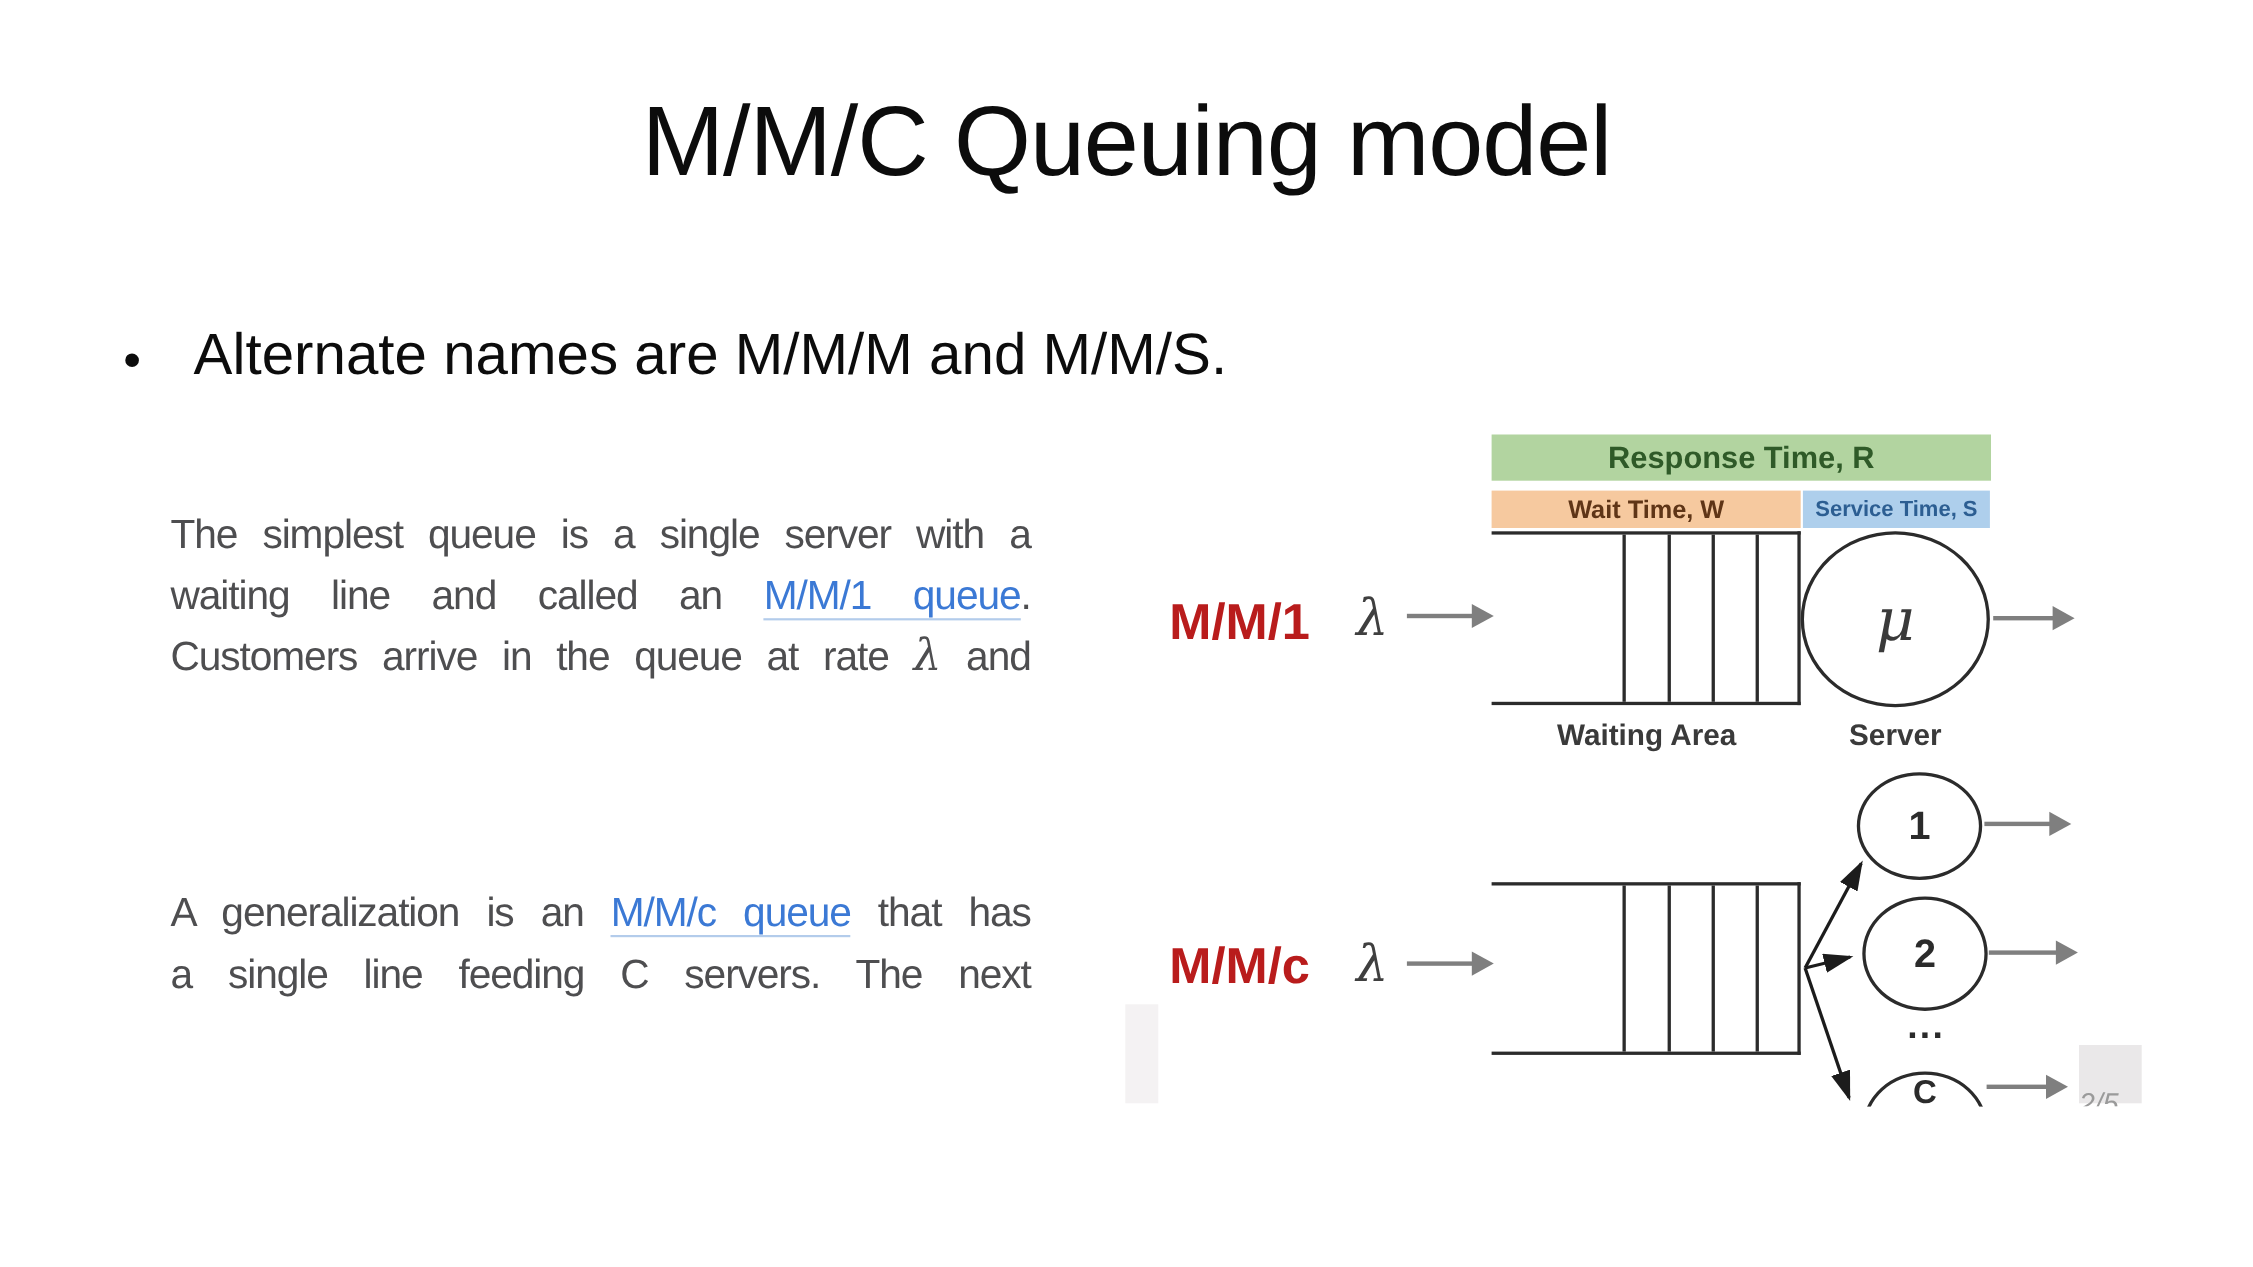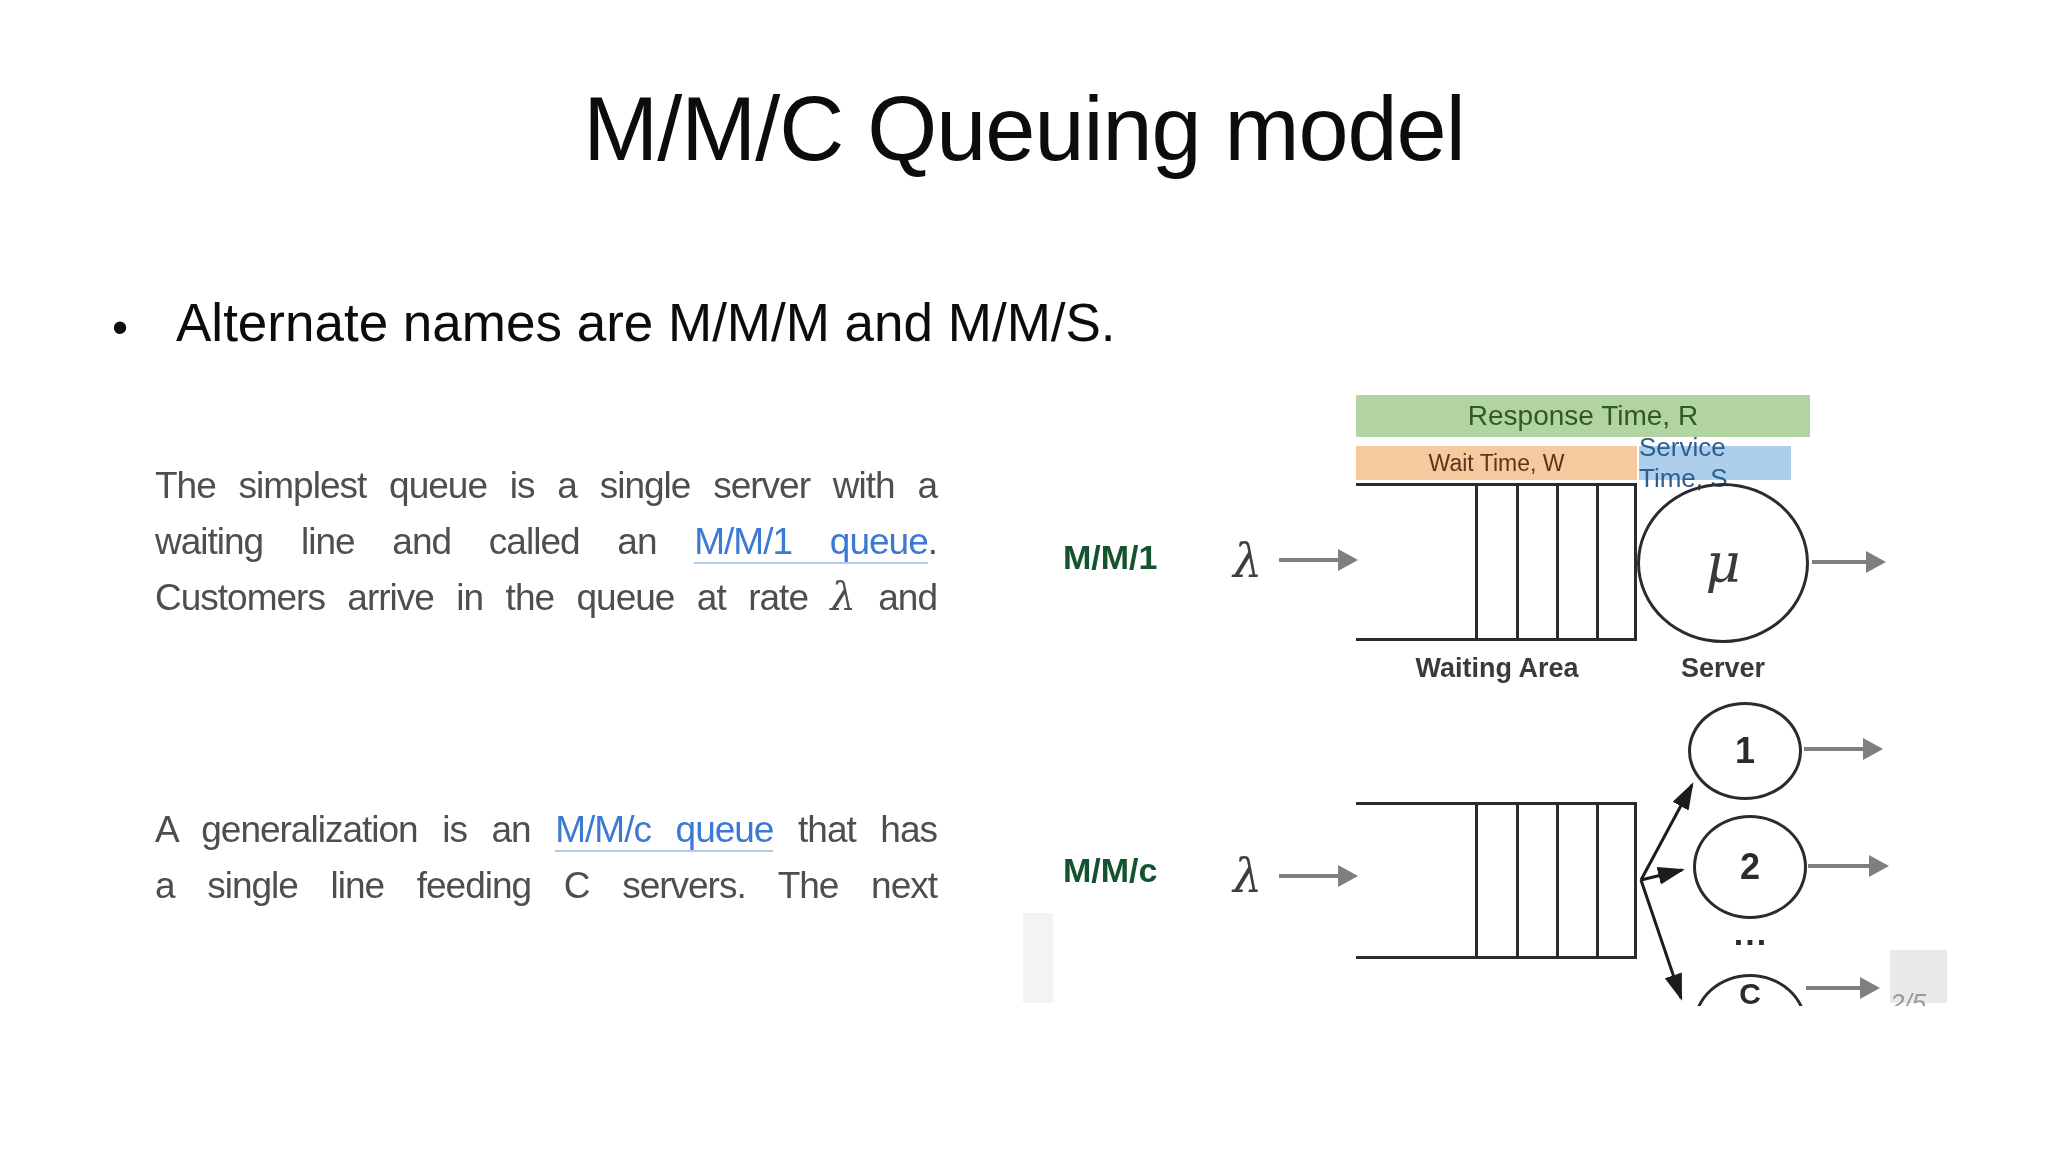--- a/index.html
+++ b/index.html
@@ -12,41 +12,41 @@
   .title{left:0;right:0;top:78px;text-align:center;font-size:90px;letter-spacing:-1px;color:#0c0c0c;}
   .bullet-dot{left:112px;top:300px;font-size:46px;color:#0c0c0c;}
   .bullet-text{left:176px;top:292px;font-size:53px;color:#0c0c0c;}
   
   .textblock{left:155px;width:782px;color:#4e4e50;font-size:37px;letter-spacing:-1px;}
   .tline{display:block;width:782px;line-height:55.5px;text-align:justify;text-align-last:justify;white-space:normal;}
   .tline.last{text-align-last:left;}
   .qlink{color:#3b79d5;text-decoration:none;border-bottom:2px solid #b3cceb;cursor:pointer;}
   .math{font-family:"DejaVu Serif",serif;font-style:italic;letter-spacing:0;font-size:40px;}
   
-  .bar{display:flex;align-items:center;justify-content:center;font-weight:normal;}
+  .bar{display:flex;align-items:center;justify-content:center;font-weight:bold;}
   .bar-green{left:1356px;top:395px;width:454px;height:42px;font-size:28px;}
   .bar-orange{left:1356px;top:446px;width:281px;height:34px;font-size:23px;text-align:right;}
-  .bar-blue{left:1639px;top:446px;width:152px;height:34px;font-size:26px;}
+  .bar-blue{left:1639px;top:446px;width:170px;height:34px;font-size:20px;}
   
   .qbox{width:281px;height:158px;border-top:3px solid #2b2b2b;border-bottom:3px solid #2b2b2b;border-right:3px solid #2b2b2b;box-sizing:border-box;}
   .qbox1{left:1356px;top:483px;}
   .qbox2{left:1356px;top:802px;height:157px;}
   .slot{position:absolute;top:0;bottom:0;width:2.5px;background:#2b2b2b;}
   
   .circle{border:3px solid #2b2b2b;border-radius:50%;box-sizing:border-box;display:flex;align-items:center;justify-content:center;background:transparent;}
   .server-big{left:1637px;top:483px;width:172px;height:160px;}
   .mu{font-family:"DejaVu Serif",serif;font-style:italic;font-size:54px;color:#3a3a3a;}
   .c1{left:1688px;top:702px;width:114px;height:98px;}
   .c2{left:1693px;top:815px;width:114px;height:104px;}
   .cC{left:1693px;top:974px;width:114px;height:104px;}
   .circle-num{font-size:36px;font-weight:600;color:#2b2b2b;}
   .cC-label{left:1728px;top:977px;width:44px;text-align:center;font-size:30px;font-weight:bold;color:#2b2b2b;z-index:3;}
   .ellipsis{left:1716px;top:914px;width:70px;text-align:center;font-size:34px;font-weight:bold;letter-spacing:2px;color:#2b2b2b;}
   
-  .rowlabel{font-size:34px;font-weight:600;color:#14532d;letter-spacing:0;}
+  .rowlabel{font-size:46px;font-weight:600;color:#b91c1c;letter-spacing:0;}
   .lam{font-family:"DejaVu Serif",serif;font-style:italic;font-size:46px;color:#3f3f3f;}
   .caption{font-size:27px;font-weight:600;color:#3a3a3a;text-align:center;}
   
   .garrow{height:4px;background:#7f7f7f;}
   .ghead{width:0;height:0;border-left:20px solid #7f7f7f;border-top:11px solid transparent;border-bottom:11px solid transparent;}
   
   .cutoff{left:1000px;top:1006px;width:1048px;height:146px;background:#ffffff;z-index:5;}
   .graybox{left:1890px;top:950px;width:57px;height:53px;background:#eae8e9;}
   .faintstrip{left:1023px;top:913px;width:30px;height:90px;background:#f4f2f3;}
   .watermark{left:1890px;top:988px;width:60px;height:18px;overflow:hidden;z-index:4;color:#9a9a9a;font-style:italic;font-size:26px;}

